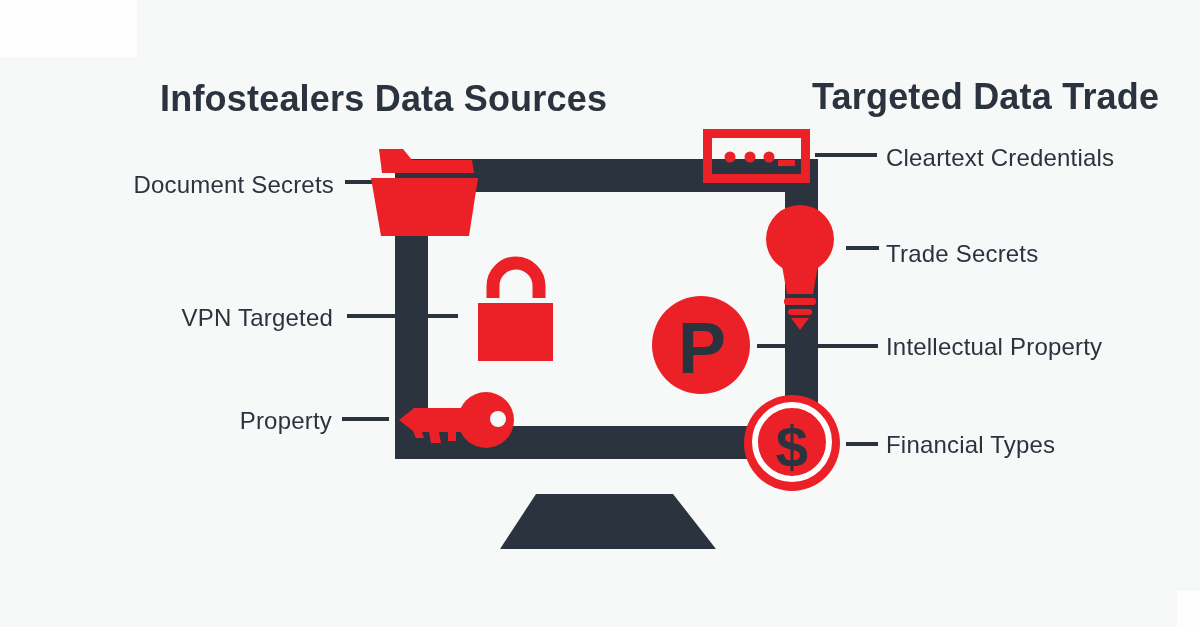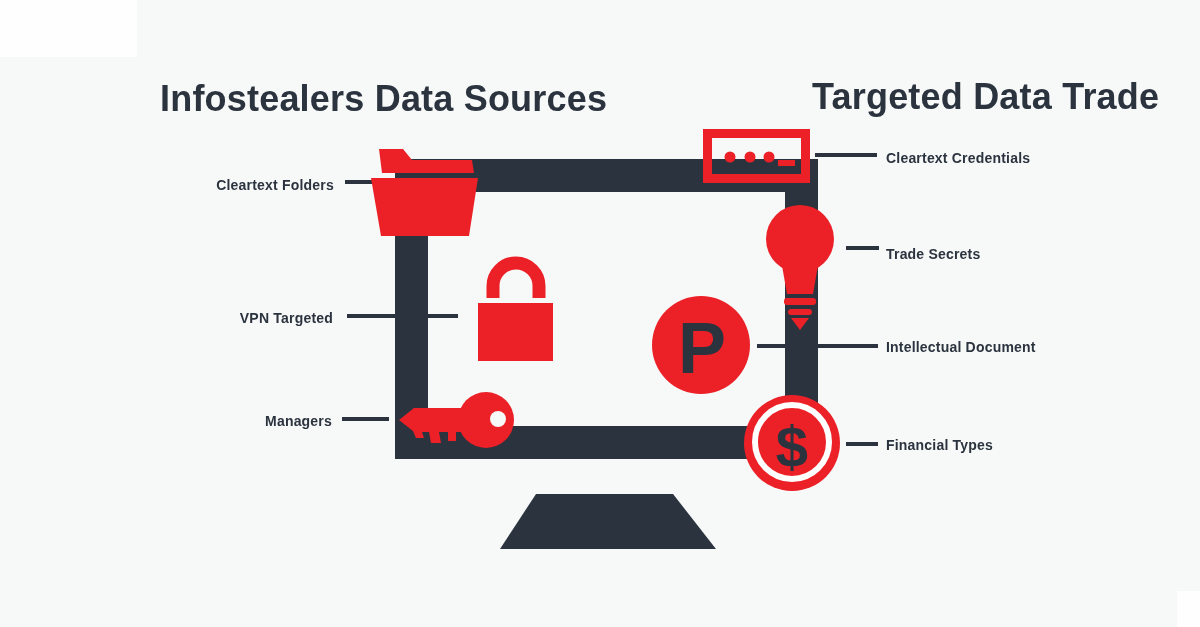--- a/index.html
+++ b/index.html
@@ -11,21 +11,21 @@
   .corner-patch{position:absolute;background:var(--panel-white,#fefefe);}
   .patch-tl{left:0;top:0;width:137px;height:57px;}
   .patch-br{right:0;bottom:0;width:23px;height:36px;}
   .heading{
     position:absolute;font-size:36px;font-weight:700;line-height:34px;
     color:var(--dark-navy,#2b333e);letter-spacing:.2px;white-space:nowrap;
   }
   .heading-left{left:160px;top:82px;}
   .heading-right{left:812px;top:80px;}
   .label{
-    position:absolute;font-size:14px;font-weight:700;line-height:26px;
+    position:absolute;font-size:24px;font-weight:400;line-height:26px;
     color:var(--dark-navy,#2b333e);letter-spacing:.2px;white-space:nowrap;
   }
   .label-left{right:866px;text-align:right;}
   .label-right{left:886px;text-align:left;}
   .lbl-doc{top:172px;}
   .lbl-vpn{top:305px;right:867px;}
   .lbl-mgr{top:408px;right:868px;}
   .lbl-cred{top:145px;}
   .lbl-trade{top:241px;}
   .lbl-ip{top:334px;}
@@ -43,27 +43,27 @@
 </style>
 </head>
 <body>
 
 <div class="corner-patch patch-tl"></div>
 <div class="corner-patch patch-br"></div>
 
 <div class="heading heading-left">Infostealers Data Sources</div>
 <div class="heading heading-right">Targeted Data Trade</div>
 
-<div class="label label-left lbl-doc">Cleartext Folders</div>
+<div class="label label-left lbl-doc">Document Secrets</div>
 <div class="label label-left lbl-vpn">VPN Targeted</div>
-<div class="label label-left lbl-mgr">Managers</div>
+<div class="label label-left lbl-mgr">Property</div>
 
 <div class="label label-right lbl-cred">Cleartext Credentials</div>
 <div class="label label-right lbl-trade">Trade Secrets</div>
-<div class="label label-right lbl-ip">Intellectual Document</div>
+<div class="label label-right lbl-ip">Intellectual Property</div>
 <div class="label label-right lbl-fin">Financial Types</div>
 
 <svg class="scene" width="1200" height="627" viewBox="0 0 1200 627">
 
   <g>
     <rect class="dark-fill" x="395" y="159" width="423" height="300"></rect>
     <rect class="bg-fill" x="428" y="192" width="357" height="234"></rect>
     <polygon class="dark-fill" points="536,494 673,494 716,549 500,549"></polygon>
   </g>
 

